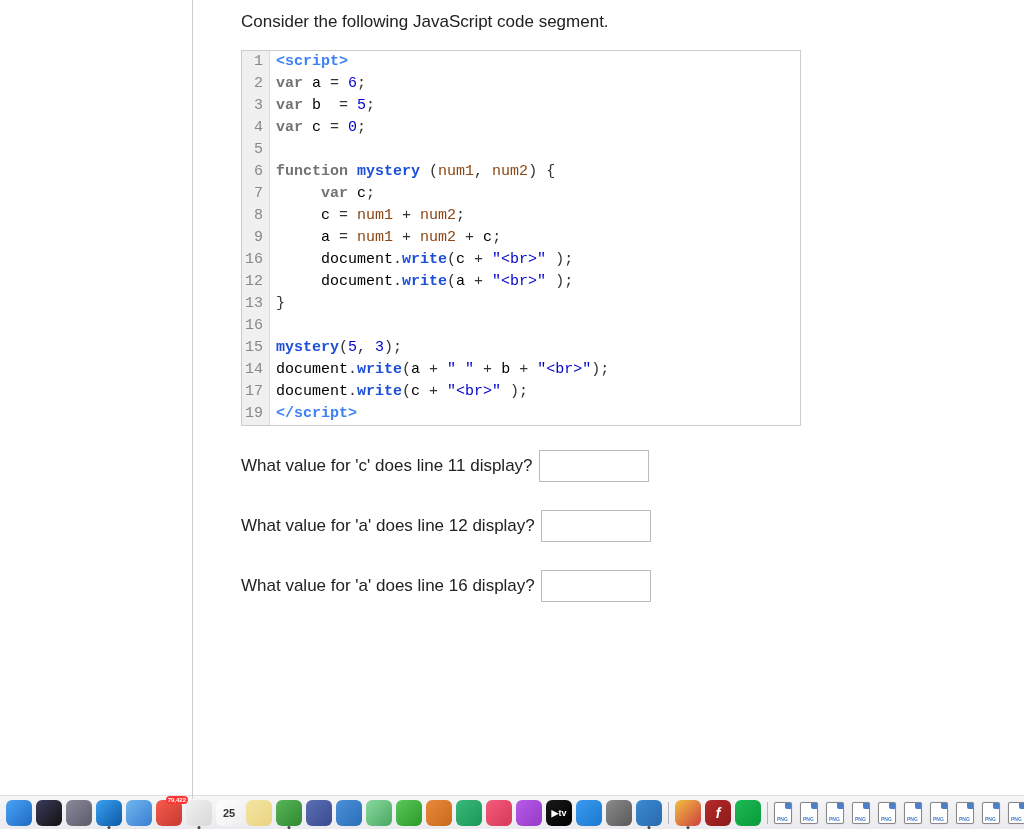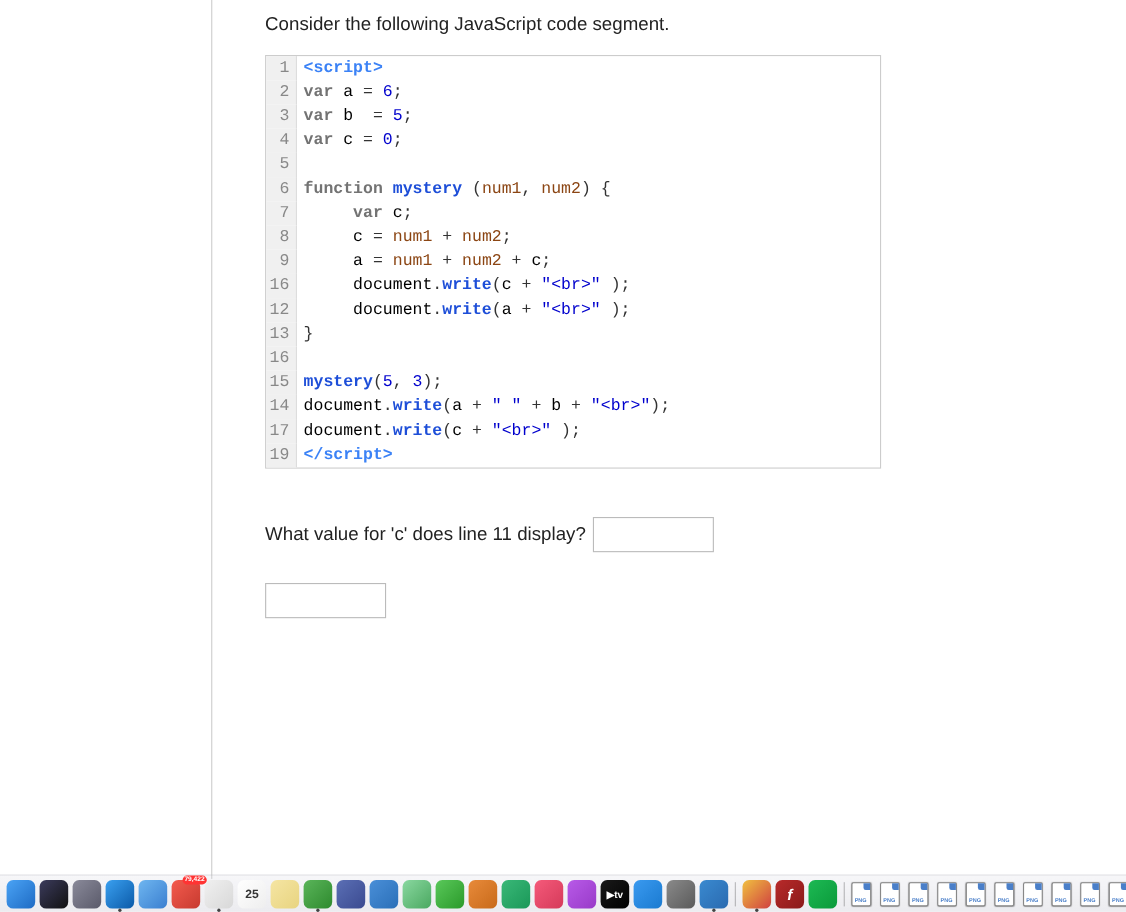--- a/index.html
+++ b/index.html
@@ -61,21 +61,20 @@
     .tok-str { color: #0000CD; }
     .tok-op { color: #333; }
     .tok-id { color: #000; }
     .tok-param { color: #8B4513; }
     .tok-dot { color: #333; }
 
     .question-row {
       display: flex;
       align-items: center;
       margin-bottom: 28px;
-      margin-top: 20px;
     }
     .question-text {
       font-size: 17px;
       color: #222;
       margin-right: 6px;
     }
     .answer-input {
       border: 1px solid #bbb;
       height: 32px;
       width: 110px;
@@ -252,20 +251,25 @@
         <div class="line-num">19</div>
         <div class="line-code"><span class="tok-tag"><span>&lt;/</span><span>script&gt;</span></span></div>
       </div>
   </div>
 
   <div class="question-row">
     <span class="question-text">What value for 'c' does line 11 display?</span>
     <input class="answer-input" type="text" style="">
   </div>
   <div class="question-row">
+    <span class="question-text">What value for 'a' does line 12 display?</span>
+    <input class="answer-input" type="text" style="">
+  </div>
+  <div class="question-row">
+    <span class="question-text">What value for 'a' does line 16 display?</span>
     <input class="answer-input" type="text" style="">
   </div>
 </div>
 
 <div class="dock" id="dock">
     <div class="dock-item" style="background: linear-gradient(135deg, rgb(74, 163, 245), rgb(30, 107, 196));"></div>
     <div class="dock-item" style="background: linear-gradient(135deg, rgb(59, 59, 92), rgb(17, 17, 17));"></div>
     <div class="dock-item" style="background: linear-gradient(135deg, rgb(138, 138, 154), rgb(90, 90, 106));"></div>
     <div class="dock-item dock-dot" style="background: linear-gradient(135deg, rgb(58, 160, 240), rgb(11, 90, 168));"></div>
     <div class="dock-item" style="background: linear-gradient(135deg, rgb(111, 182, 240), rgb(58, 127, 208));"></div>

